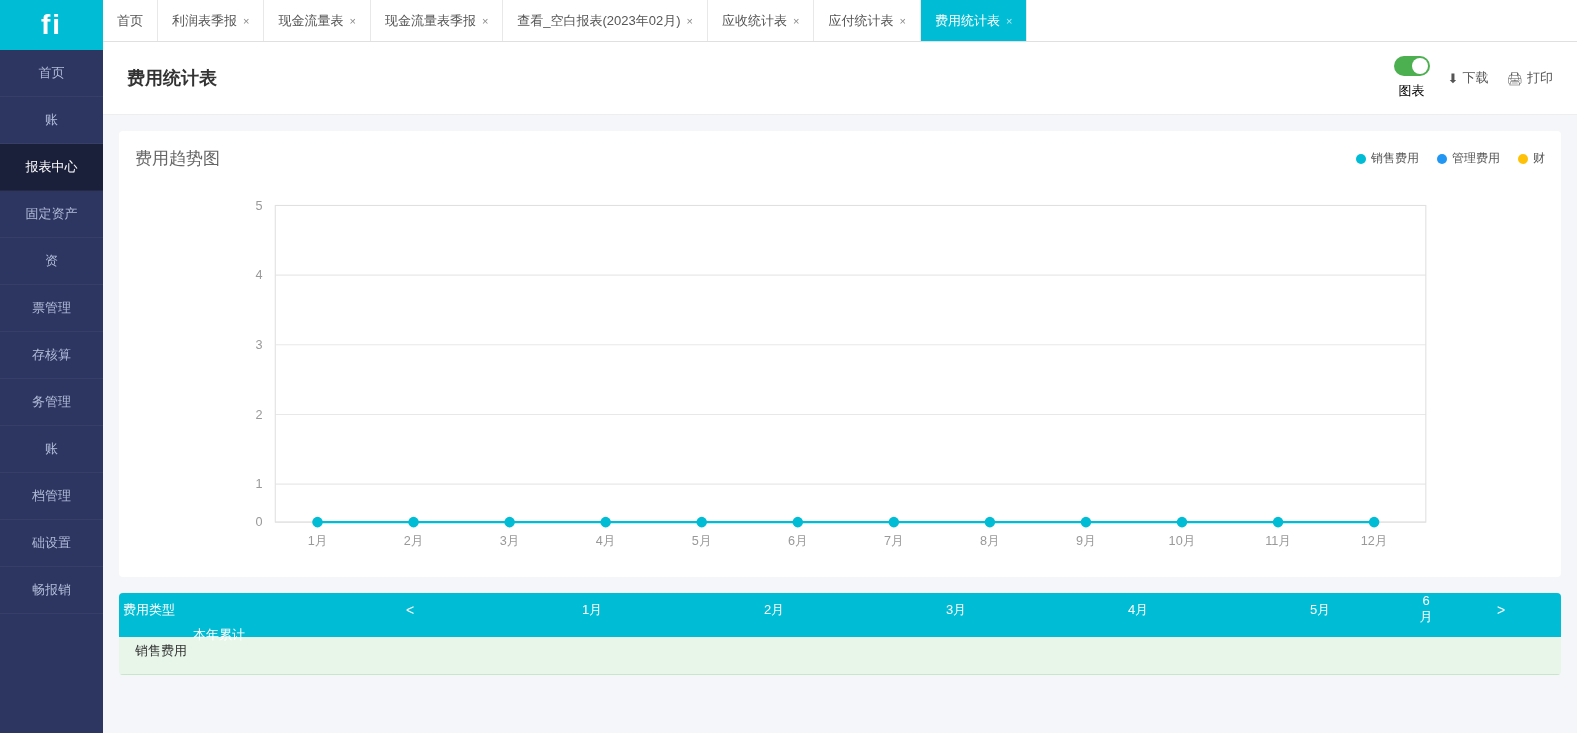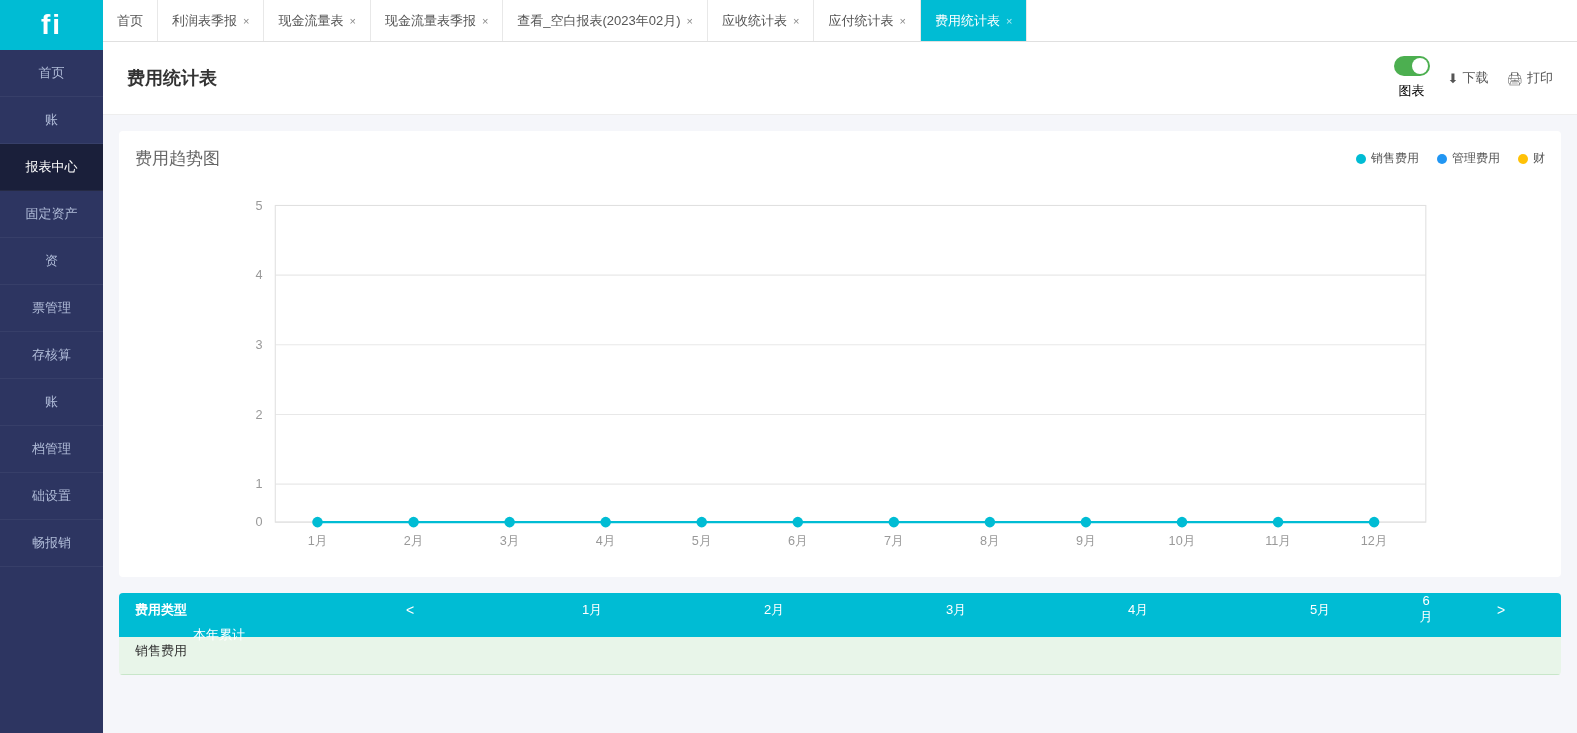--- a/index.html
+++ b/index.html
@@ -198,22 +198,21 @@
       text-align: center;
       font-size: 13px;
       padding: 0 8px;
       display: flex;
       align-items: center;
       justify-content: center;
       gap: 4px;
     }
     .table-header-cell:first-child {
       justify-content: flex-start;
-      padding-left: 16px;
-      font-weight: bold;
+      padding-left: 4px;
     }
     .table-data-row {
       background: #e8f5e9;
       display: grid;
       grid-template-columns: 200px 1fr 1fr 1fr 1fr 1fr 1fr 30px 120px;
       height: 38px;
       align-items: center;
       border-bottom: 1px solid #c8e6c9;
     }
     .table-data-cell {
@@ -237,20 +236,21 @@
 
 <div class="sidebar">
   <div class="sidebar-logo">fi</div>
   <div class="sidebar-item">首页</div>
   <div class="sidebar-item">账</div>
   <div class="sidebar-item active">报表中心</div>
   <div class="sidebar-item">固定资产</div>
   <div class="sidebar-item">资</div>
   <div class="sidebar-item">票管理</div>
   <div class="sidebar-item">存核算</div>
+  <div class="sidebar-item">务管理</div>
   <div class="sidebar-item">账</div>
   <div class="sidebar-item">档管理</div>
   <div class="sidebar-item">础设置</div>
   <div class="sidebar-item">畅报销</div>
 </div>
 
 <div class="main">
 
   <div class="tab-bar">
     <div class="tab">

